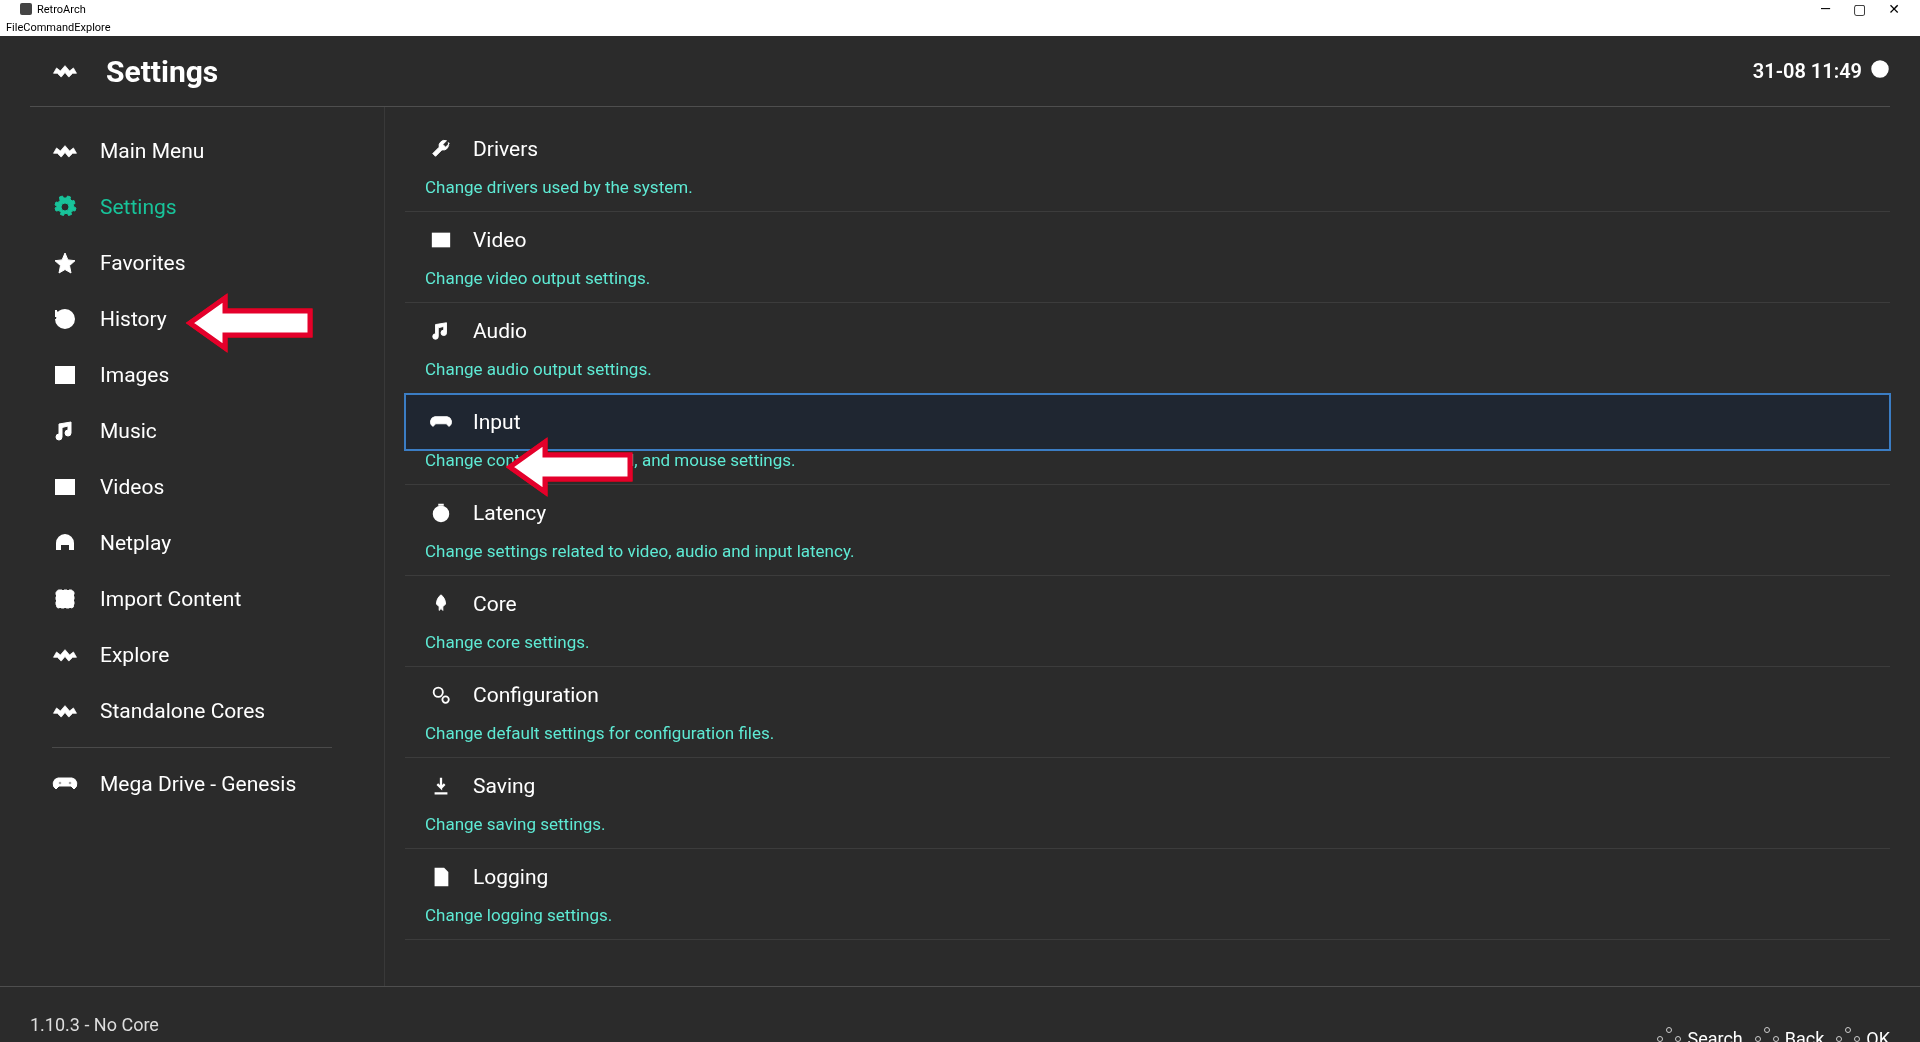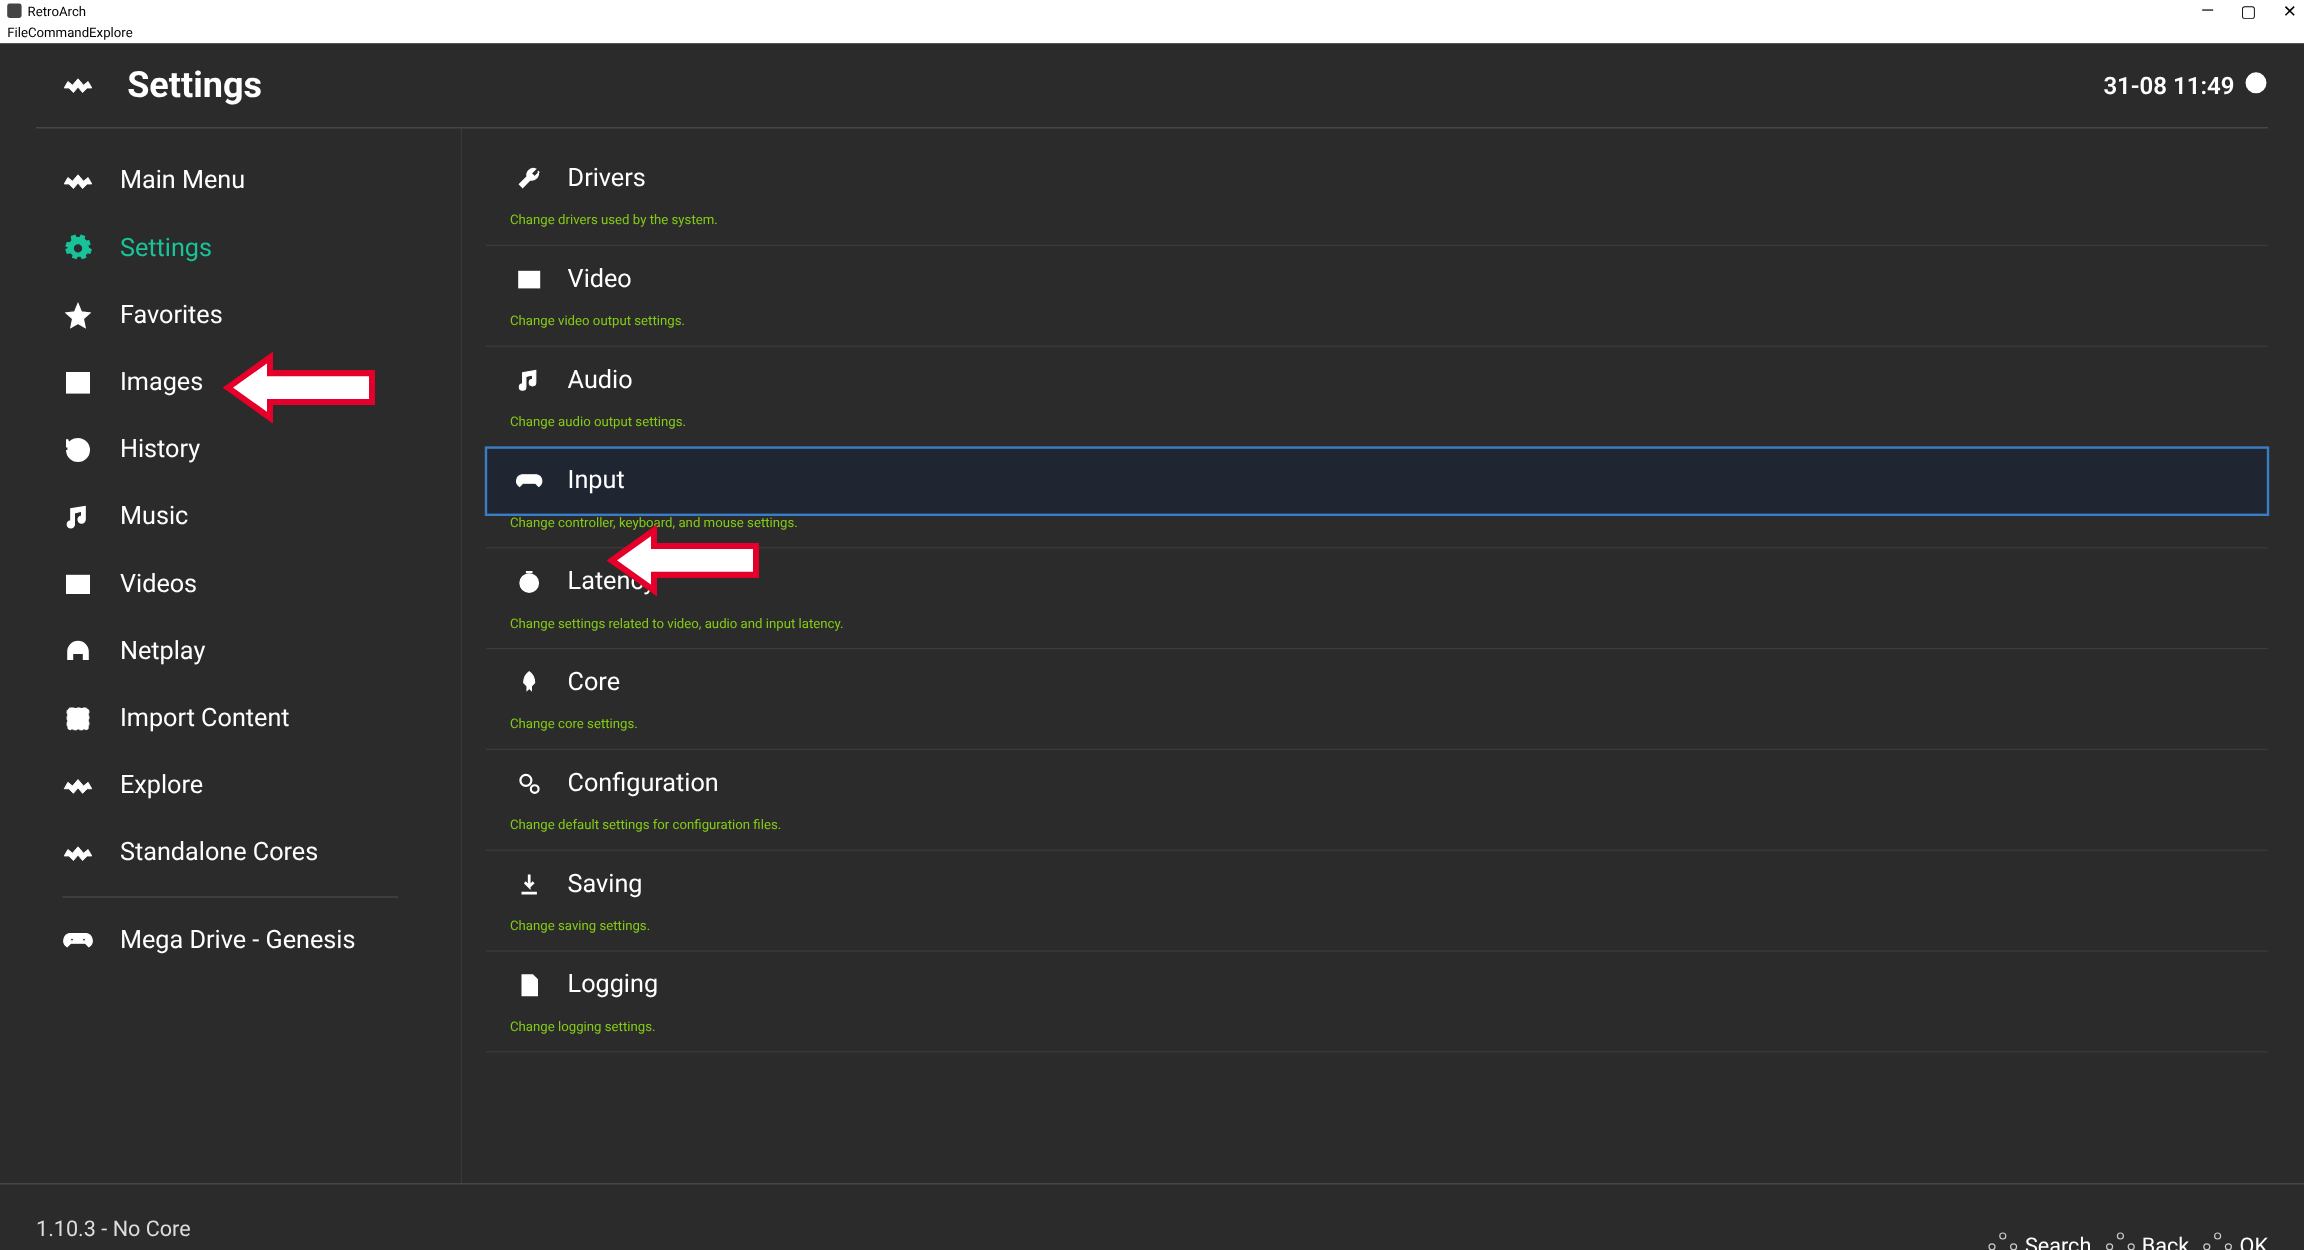--- a/index.html
+++ b/index.html
@@ -4,21 +4,21 @@
 <style>
 * { margin:0; padding:0; box-sizing:border-box; }
 body {
   width:1920px; height:1042px;
   font-family:-apple-system,BlinkMacSystemFont,"Segoe UI",Roboto,sans-serif;
   background:#fff; overflow:hidden; color:#fff;
 }
 
 .titlebar {
   height:18px; background:#fff; display:flex; align-items:center;
-  justify-content:space-between; padding:0 6px; font-size:11px; color:#000;
+  justify-content:space-between; padding:0 20px; font-size:11px; color:#000;
 }
 .titlebar-left { display:flex; align-items:center; gap:5px; }
 .title-icon { width:12px; height:12px; background:#444; border-radius:2px; }
 .win-btns { display:flex; gap:22px; font-size:14px; }
 .win-btn { cursor:default; }
 .menubar {
   height:18px; background:#fff; display:flex; align-items:center;
   padding:0 6px; font-size:11px; color:#000;
 }
 
@@ -53,21 +53,21 @@
 .content { flex:1; padding:14px 30px 0 20px; overflow-y:auto; }
 .row {
   border-bottom:1px solid #3c3c3c;
 }
 .row-head {
   height:56px; display:flex; align-items:center; gap:20px;
   padding:0 24px; cursor:pointer; font-size:21px;
 }
 .row-icon { width:24px; height:24px; display:flex; align-items:center; justify-content:center; flex-shrink:0; }
 .row-desc {
-  padding:0 0 14px 20px; font-size:11px; color:#84cc16;
+  padding:0 0 14px 20px; font-size:17px; color:#5eead4;
 }
 .row.selected .row-head {
   background:#1f2631; outline:2px solid #3b7dc4; outline-offset:-1px;
 }
 
 .footer {
   height:56px; border-top:1px solid #4e4e4e;
   display:flex; align-items:center; justify-content:space-between;
   padding:0 30px; font-size:18px; margin:0 0;
 }
@@ -160,35 +160,35 @@
         <span class="side-icon">
             <svg width="24" height="24" viewBox="0 0 24 24">
               <path d="M12 2l2.9 6.9L22 9.7l-5.5 4.9L18 22l-6-3.5L6 22l1.5-7.4L2 9.7l7.1-.8z"></path>
             </svg>
           </span>
         <span>Favorites</span>
       </div>
       <div class="side-item">
         <span class="side-icon">
             <svg width="24" height="24" viewBox="0 0 24 24" fill="none">
+              <path d="M3 12a9 9 0 109-9 9 9 0 00-8.5 6M3 3v6h6" stroke="#fff" stroke-width="2"></path>
+              <path d="M12 7v5l3 2" stroke="#fff" stroke-width="2"></path>
+            </svg>
+          </span>
+        <span>History</span>
+      </div>
+      <div class="side-item">
+        <span class="side-icon">
+            <svg width="24" height="24" viewBox="0 0 24 24" fill="none">
               <rect x="3" y="4" width="18" height="16" stroke="#fff" stroke-width="2"></rect>
               <circle cx="8" cy="9" r="1.5" fill="#fff"></circle>
               <path d="M3 18l5-5 4 4 3-3 6 6" stroke="#fff" stroke-width="2"></path>
             </svg>
           </span>
         <span>Images</span>
-      </div>
-      <div class="side-item">
-        <span class="side-icon">
-            <svg width="24" height="24" viewBox="0 0 24 24" fill="none">
-              <path d="M3 12a9 9 0 109-9 9 9 0 00-8.5 6M3 3v6h6" stroke="#fff" stroke-width="2"></path>
-              <path d="M12 7v5l3 2" stroke="#fff" stroke-width="2"></path>
-            </svg>
-          </span>
-        <span>History</span>
       </div>
       <div class="side-item">
         <span class="side-icon">
             <svg width="24" height="24" viewBox="0 0 24 24">
               <path d="M9 18a3 3 0 11-3-3V5l12-2v11a3 3 0 11-3-3V7L9 8.5z"></path>
             </svg>
           </span>
         <span>Music</span>
       </div>
       <div class="side-item">

